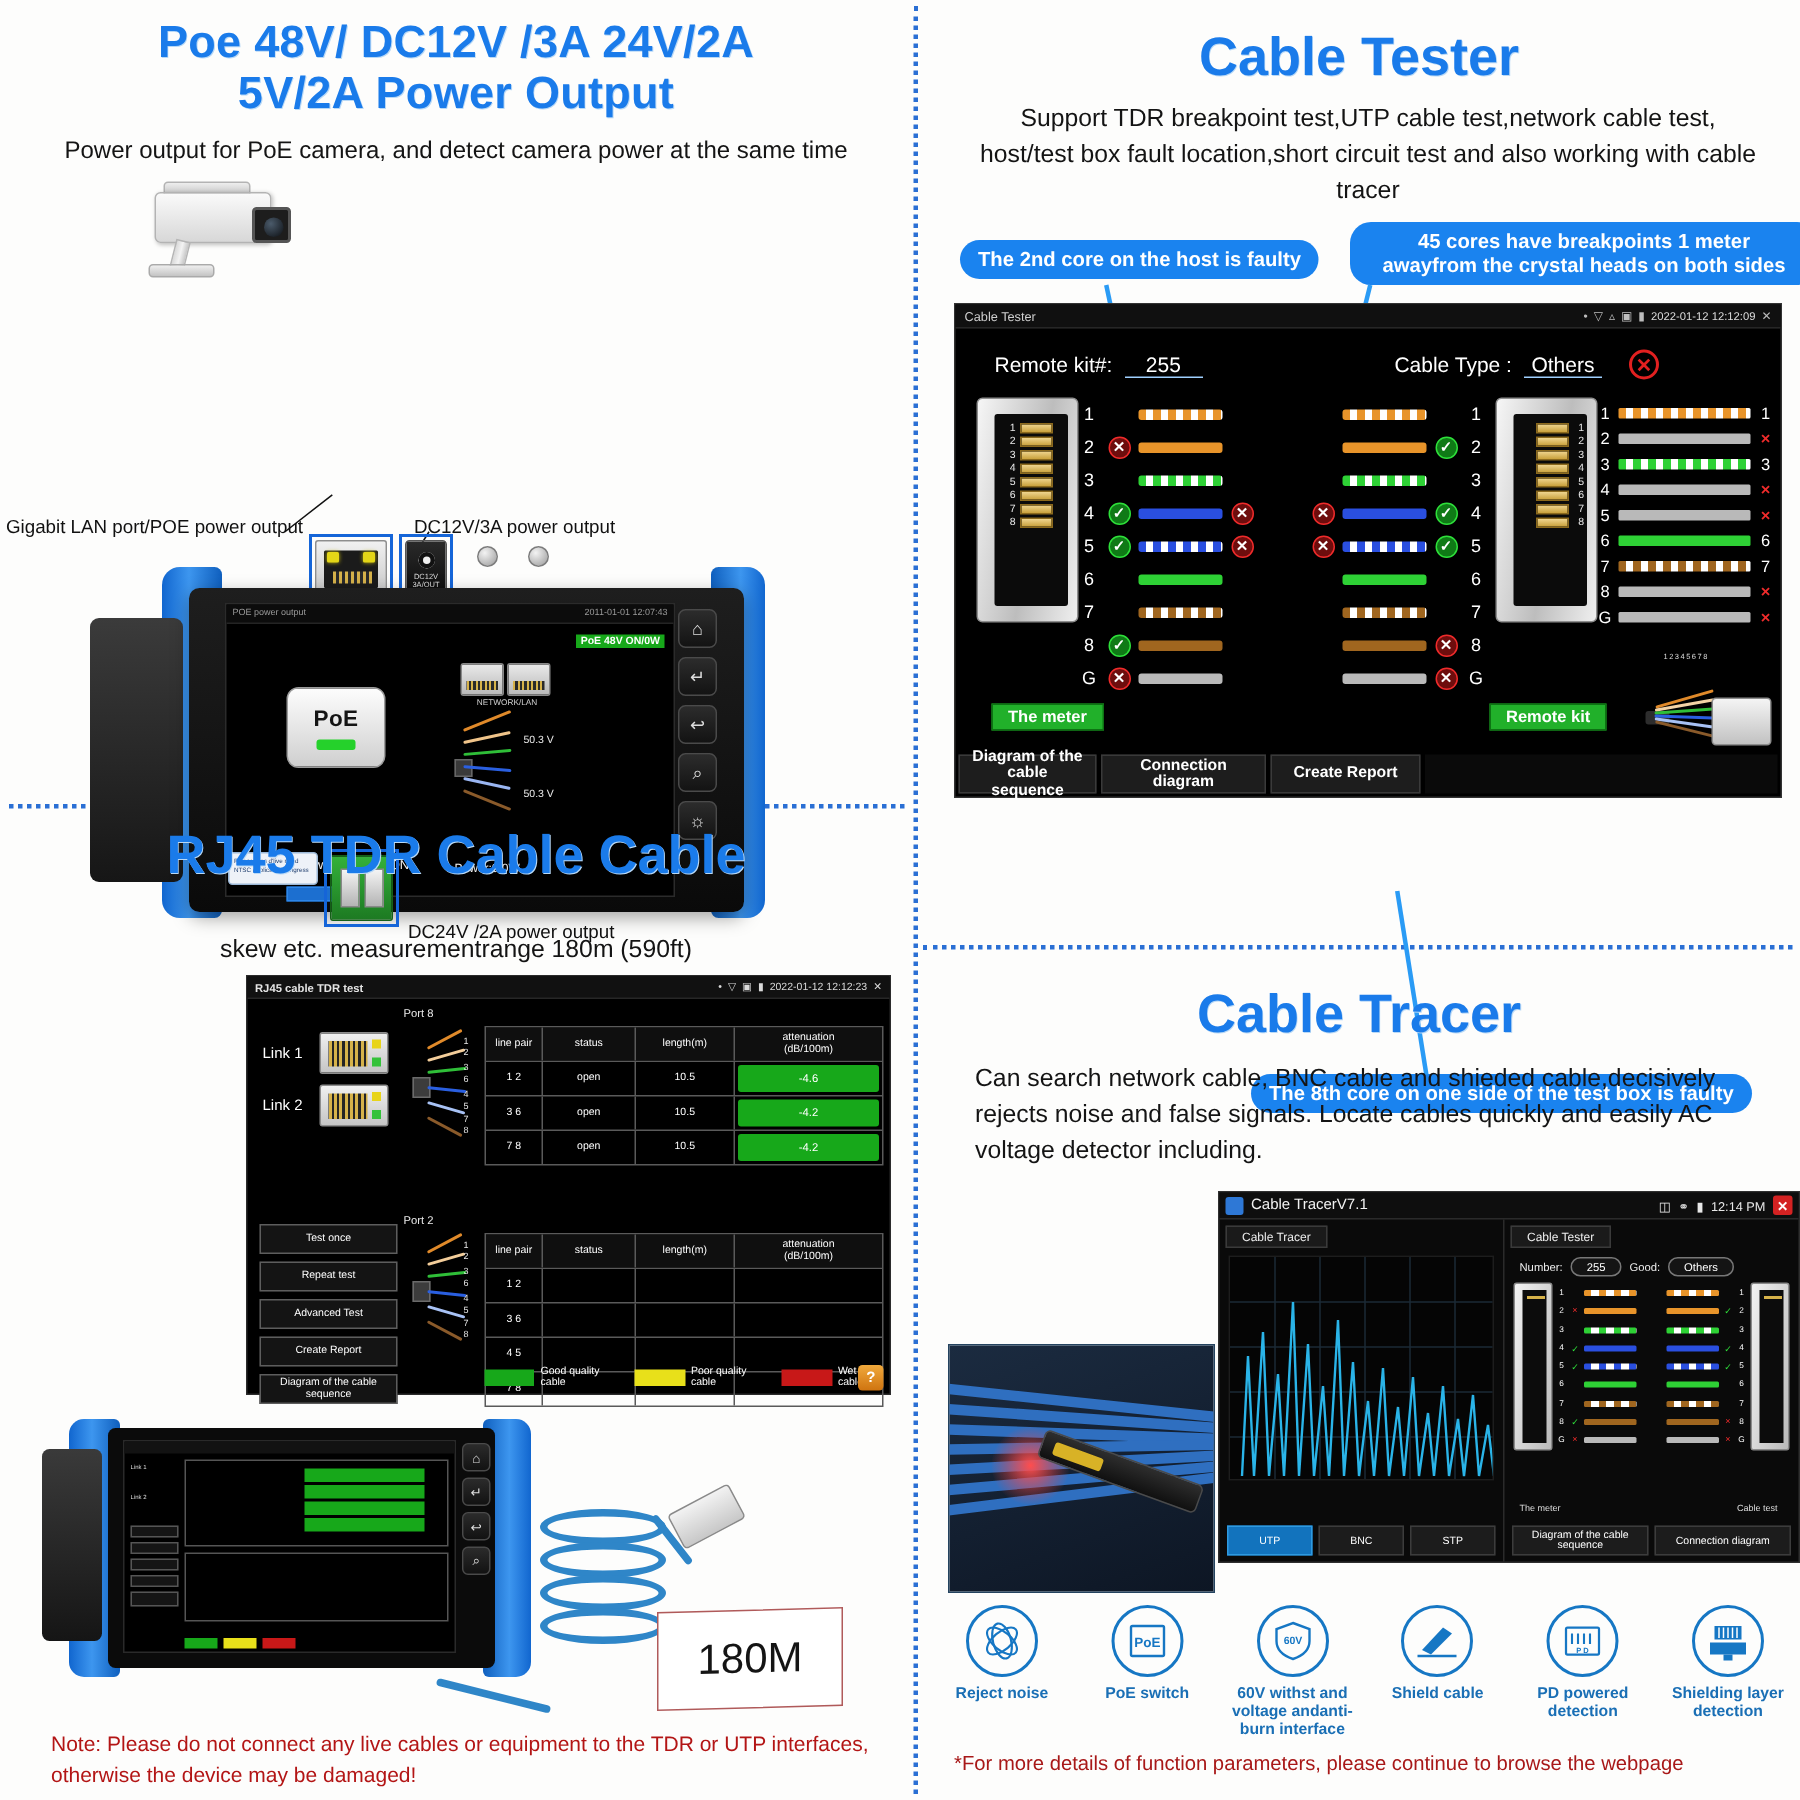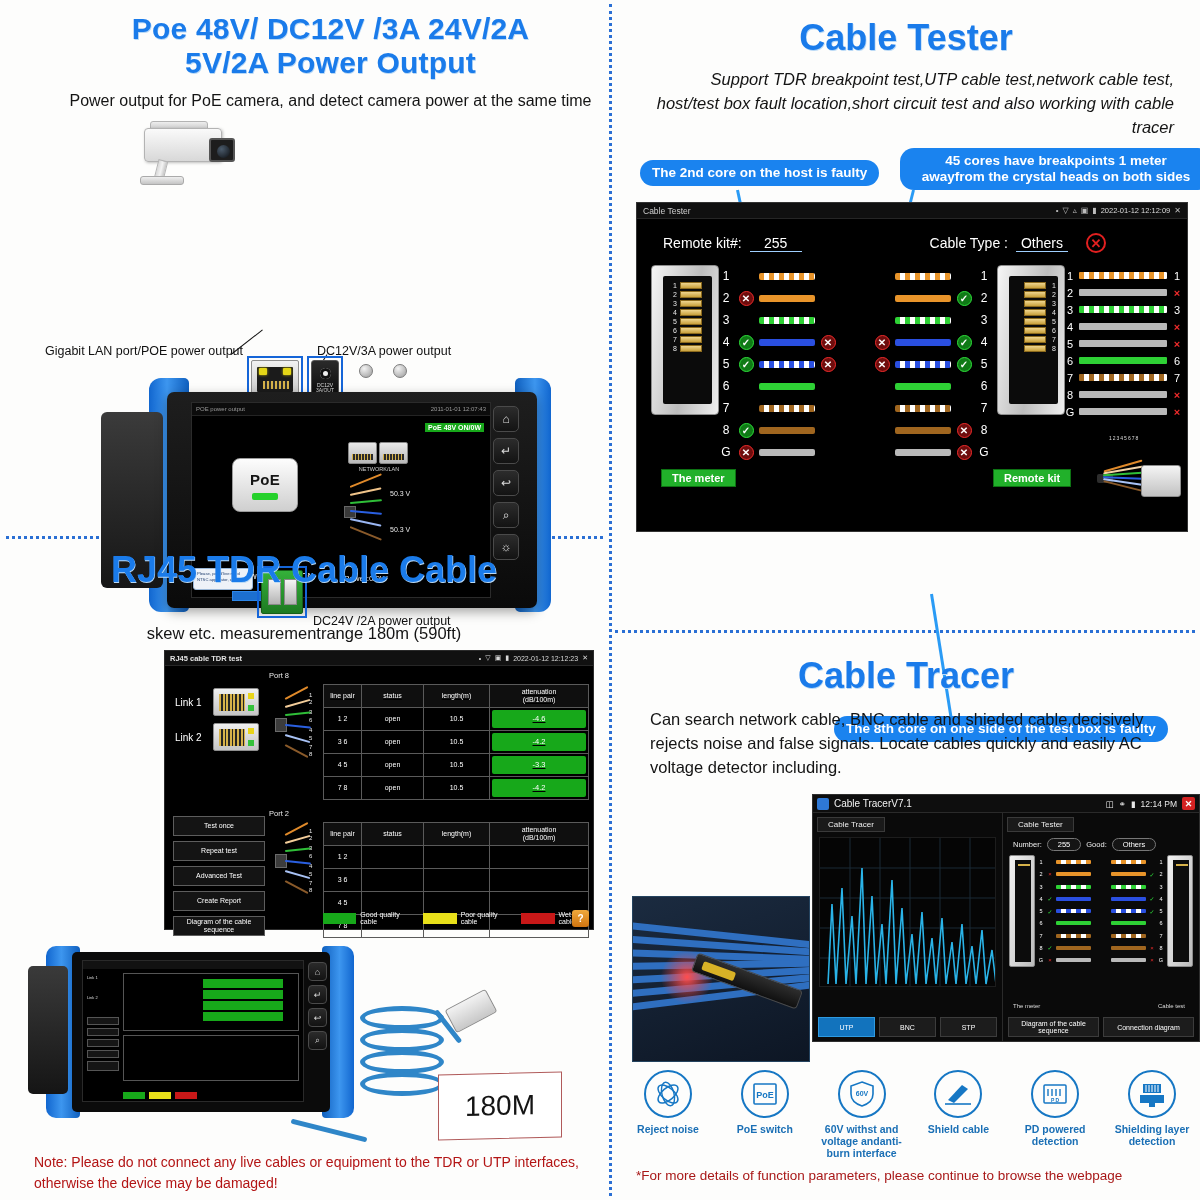--- a/index.html
+++ b/index.html
@@ -22,21 +22,21 @@
     position: absolute; left: 6px; top: 536px; width: 597px; height: 0;
     border-top: 3px dotted #2a6fd4;
   }
   .divider-h-right {
     position: absolute; left: 615px; top: 630px; width: 580px; height: 0;
     border-top: 3px dotted #2a6fd4;
   }
 
   
   .quad { position: absolute; }
-  #q-poe   { left: 12px;    top: 0;    width: 608px; height: 536px; padding-left: 29px; }
+  #q-poe   { left: 0;    top: 0;    width: 608px; height: 536px; }
   #q-tdr   { left: 0;    top: 540px;width: 608px; height: 660px; }
   #q-ctest { left: 612px;top: 0;    width: 588px; height: 630px; }
   #q-ctrac { left: 612px;top: 634px;width: 588px; height: 566px; }
 
   
   h1.title {
     color: #1a7bea;
     text-align: center;
     font-weight: bold;
     line-height: 1.12;
@@ -47,21 +47,21 @@
   #t-ctest { font-size: 36px; padding-top: 18px; }
   #t-ctrac { font-size: 36px; padding-top: 22px; }
 
   p.subtitle {
     color: #141414;
     font-size: 16.5px;
     line-height: 1.45;
   }
   #s-poe  { text-align: center; padding: 10px 8px 0; font-size: 16px; }
   #s-tdr  { text-align: center; padding: 8px 34px 0; }
-  #s-ctest{ text-align: right;  padding: 10px 26px 0 38px; font-style: italic; }
+  #s-ctest{ text-align: center;  padding: 10px 26px 0 38px; }
   #s-ctrac{ text-align: left;  padding: 12px 26px 0 38px; }
 
   
   .poe-stage { position: relative; width: 608px; height: 400px; margin-top: 4px; }
 
   .cam { position: absolute; left: 85px; top: 8px; width: 120px; height: 62px; }
   .cam-body {
     position:absolute; left: 18px; top: 4px; width: 78px; height: 34px;
     background: linear-gradient(#fafafa,#d8d8d8);
     border: 1px solid #b3b3b3; border-radius: 4px;
@@ -351,21 +351,21 @@
   .jack-sm .g{position:absolute;right:4px;bottom:4px;width:6px;height:6px;background:#34c23a;}
 
   .fan { position:absolute; width:46px; height:62px;}
   #fan1{ left:110px; top:26px; }
   #fan2{ left:110px; top:162px; }
   .fan .hub{position:absolute;left:0;top:26px;width:12px;height:14px;background:#3c3c3c;border:1px solid #6a6a6a;}
   .fan i{ position:absolute; left:10px; height:2px; border-radius:1px; transform-origin:left center;}
   .fan .pl{ position:absolute; font-size:6px; color:#e7e7e7; }
 
   .tdr-table{ position:absolute; left:158px; width:266px; border:1px solid #5a5a5a; }
-  #tbl1{ top:18px;text-decoration:underline; }
+  #tbl1{ top:18px; }
   #tbl2{ top:156px; }
   .tr{ display:flex; border-bottom:1px solid #5a5a5a;}
   .tr:last-child{ border-bottom:none; }
   .th, .td{ border-right:1px solid #5a5a5a; color:#fff; font-size:7px;
     display:flex; align-items:center; justify-content:center; text-align:center; line-height:1.15;}
   .th:last-child,.td:last-child{ border-right:none; }
   .c0{ width:38px; } .c1{ width:62px; } .c2{ width:66px; } .c3{ flex:1; }
   .tr.head .th{ height:22px; background:#0f0f0f; }
   .tr.row .td{ height:22px; }
   .att-cell{ margin:2px; border-radius:2px; background:#17a81a; color:#fff;
@@ -905,20 +905,28 @@
               <i style="top:0px;  background:#e08a2a; transform:rotate(-16deg);"></i>
               <i style="top:4px;  background:#f3d3a6; transform:rotate(-10deg);"></i>
               <i style="top:8px;  background:#2fbe38; transform:rotate(-4deg);"></i>
               <i style="top:12px; background:#2a5fe0; transform:rotate(2deg);"></i>
               <i style="top:16px; background:#a8c2f5; transform:rotate(8deg);"></i>
               <i style="top:20px; background:#8a5a2a; transform:rotate(14deg);"></i>
             </div>
             <div class="head"></div>
           </div>
 
+          <div class="ct-tabs">
+            <div class="ct-tab" id="ctab0">
+              <span><span>Diagram of the</span><br><span>cable sequence</span></span>
+            </div>
+            <div class="ct-tab" id="ctab1">Connection diagram</div>
+            <div class="ct-tab" id="ctab2">Create Report</div>
+            <div class="fill"></div>
+          </div>
 
         </div>
       </div>
     </div>
   </div>
 
   <div class="quad" id="q-tdr">
     <h1 class="title" id="t-tdr">RJ45 TDR Cable  Cable</h1>
     <p class="subtitle" id="s-tdr">
       <br>
@@ -1014,29 +1022,20 @@
                   <span class="att-cell">-4.6</span>
                 </span>
     </div>
     <div class="tr row">
       <span class="td c0">3
 6</span>
       <span class="td c1">open</span>
       <span class="td c2">10.5</span>
       <span class="td c3">
                   <span class="att-cell">-4.2</span>
-                </span>
-    </div>
-    <div class="tr row">
-      <span class="td c0">4
-5</span>
-      <span class="td c1">open</span>
-      <span class="td c2">10.5</span>
-      <span class="td c3">
-                  <span class="att-cell">-3.3</span>
                 </span>
     </div>
     <div class="tr row">
       <span class="td c0">7
 8</span>
       <span class="td c1">open</span>
       <span class="td c2">10.5</span>
       <span class="td c3">
                   <span class="att-cell">-4.2</span>
                 </span>

